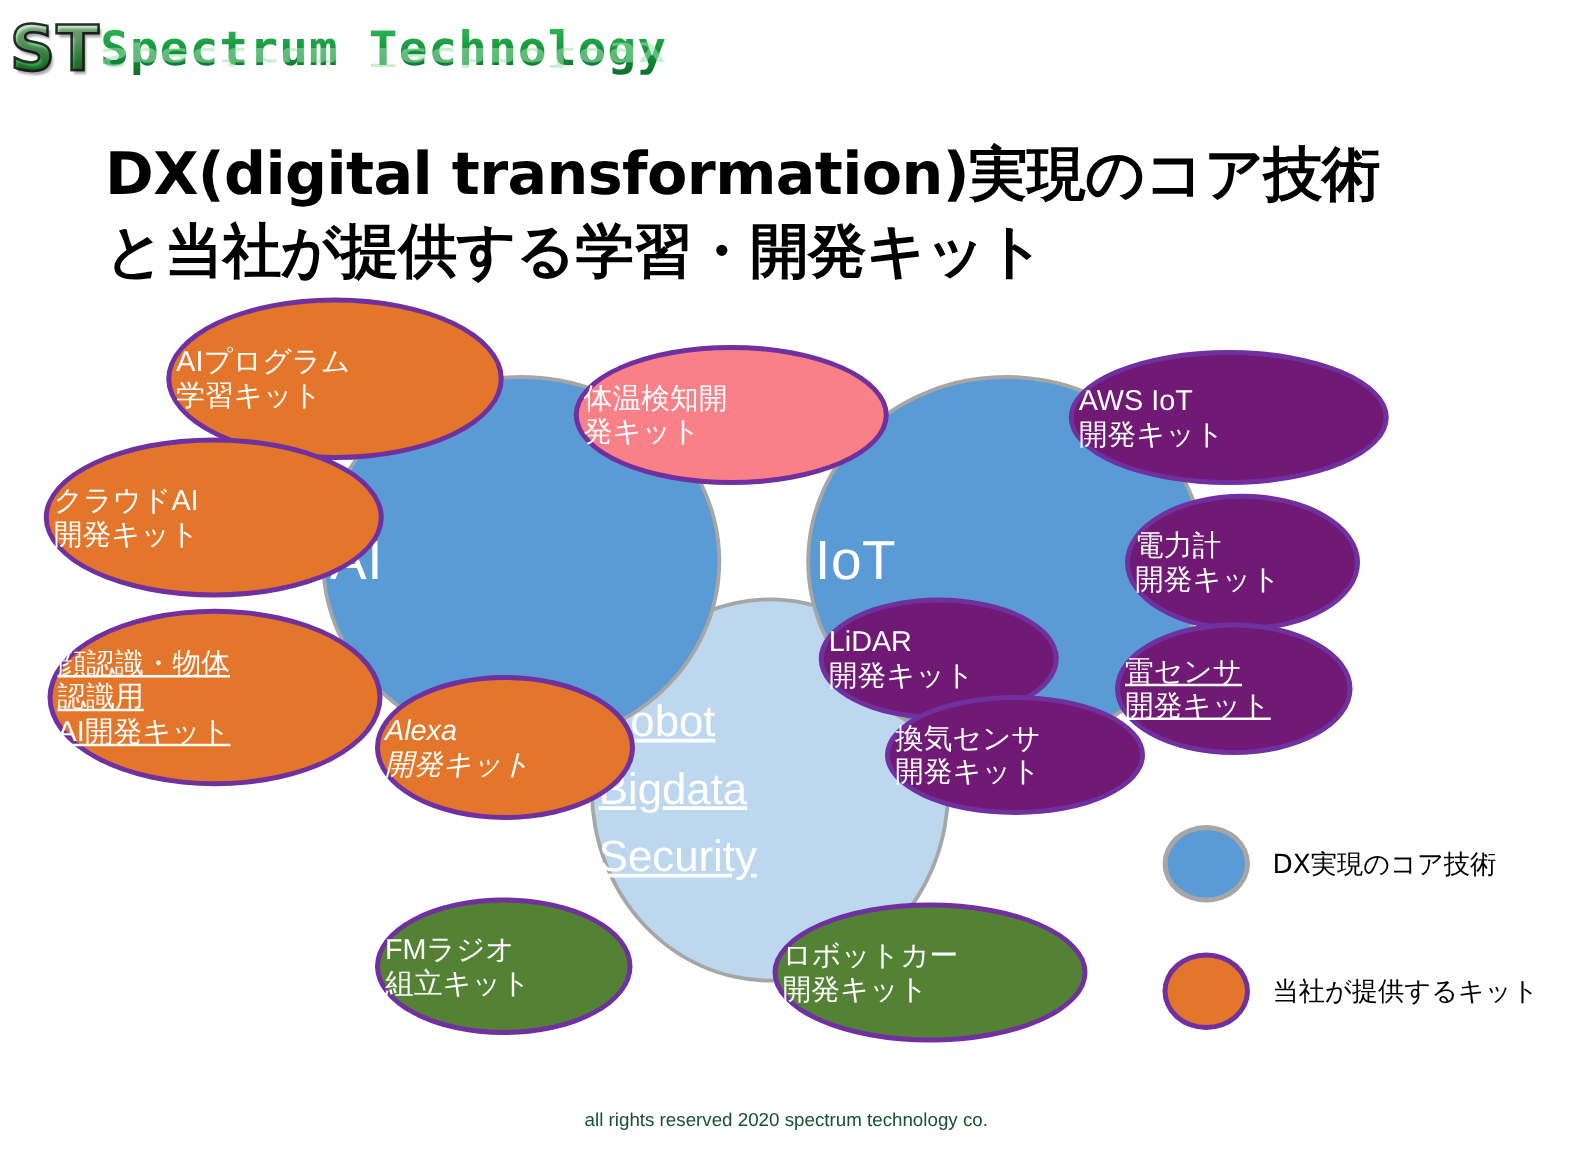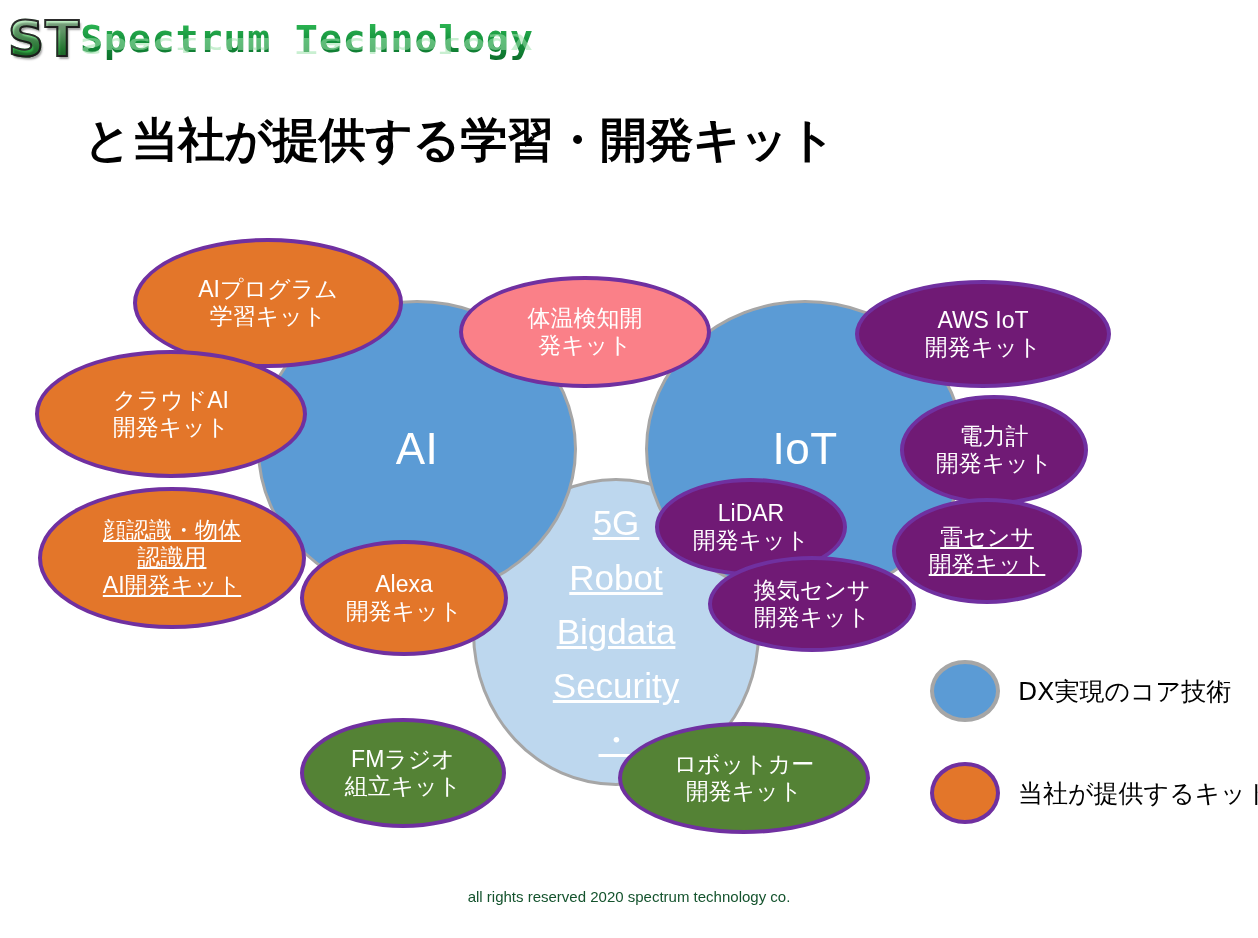--- a/index.html
+++ b/index.html
@@ -91,21 +91,20 @@
     width: 1258px;
     height: 938px;
   }
 
   .node {
     position: absolute;
     border-radius: 50%;
     display: flex;
     align-items: center;
     justify-content: center;
-    text-align: center;
     color: #ffffff;
     box-sizing: border-box;
     line-height: 1.18;
   }
   .node .lbl { display: block; width: 100%; padding: 0 4px; }
 
   
   .core {
     background: #5B9BD5;
     border: 3px solid #A6A6A6;
@@ -147,21 +146,21 @@
   .legend-swatch {
     width: 62px;
     height: 54px;
     border-radius: 50%;
     flex: 0 0 auto;
   }
   .sw-core { background: #5B9BD5; border: 4px solid #A6A6A6; }
   .sw-kit  { background: #E3762A; border: 4px solid #7030A0; }
   .legend-label {
     margin-left: 18px;
-    font-size: 25px;
+    font-size: 21px;
     color: #000000;
     white-space: nowrap;
     font-family: "DejaVu Sans", "Liberation Sans", sans-serif;
   }
 
   
   #footer {
     position: absolute;
     left: 0;
     top: 888px;
@@ -176,20 +175,21 @@
 
 <div id="logo-area">
   <span id="logo-mark">ST</span>
   <span id="logo-word-wrap">
     <span id="logo-word">Spectrum Technology</span>
     <span id="logo-word-reflect" aria-hidden="true">Spectrum Technology</span>
   </span>
 </div>
 
 <h1 id="title">
+  <span class="ln">DX(digital transformation)実現のコア技術</span>
   <span class="ln">と当社が提供する学習・開発キット</span>
 </h1>
 
 <div id="stage">
 
   <div class="node core-light" style="left:472px; top:478px; width:288px; height:308px;text-decoration:underline;">
     <span class="lbl">
       <span>5G</span><br>
       <span>Robot</span><br>
       <span>Bigdata</span><br>
@@ -221,21 +221,21 @@
   </div>
 
   <div class="node kit kit-orange" style="left:38px; top:487px; width:268px; height:142px;text-decoration:underline;">
     <span class="lbl">
       <span>顔認識・物体</span><br>
       <span>認識用</span><br>
       <span>AI開発キット</span>
     </span>
   </div>
 
-  <div class="node kit kit-orange" style="left:300px; top:540px; width:208px; height:116px;">
+  <div class="node kit kit-orange" style="left:300px; top:540px; width:208px; height:116px;font-style:italic;">
     <span class="lbl">
       <span>Alexa</span><br>
       <span>開発キット</span>
     </span>
   </div>
 
   <div class="node kit kit-pink" style="left:459px; top:276px; width:252px; height:112px;">
     <span class="lbl">
       <span>体温検知開</span><br>
       <span>発キット</span>

